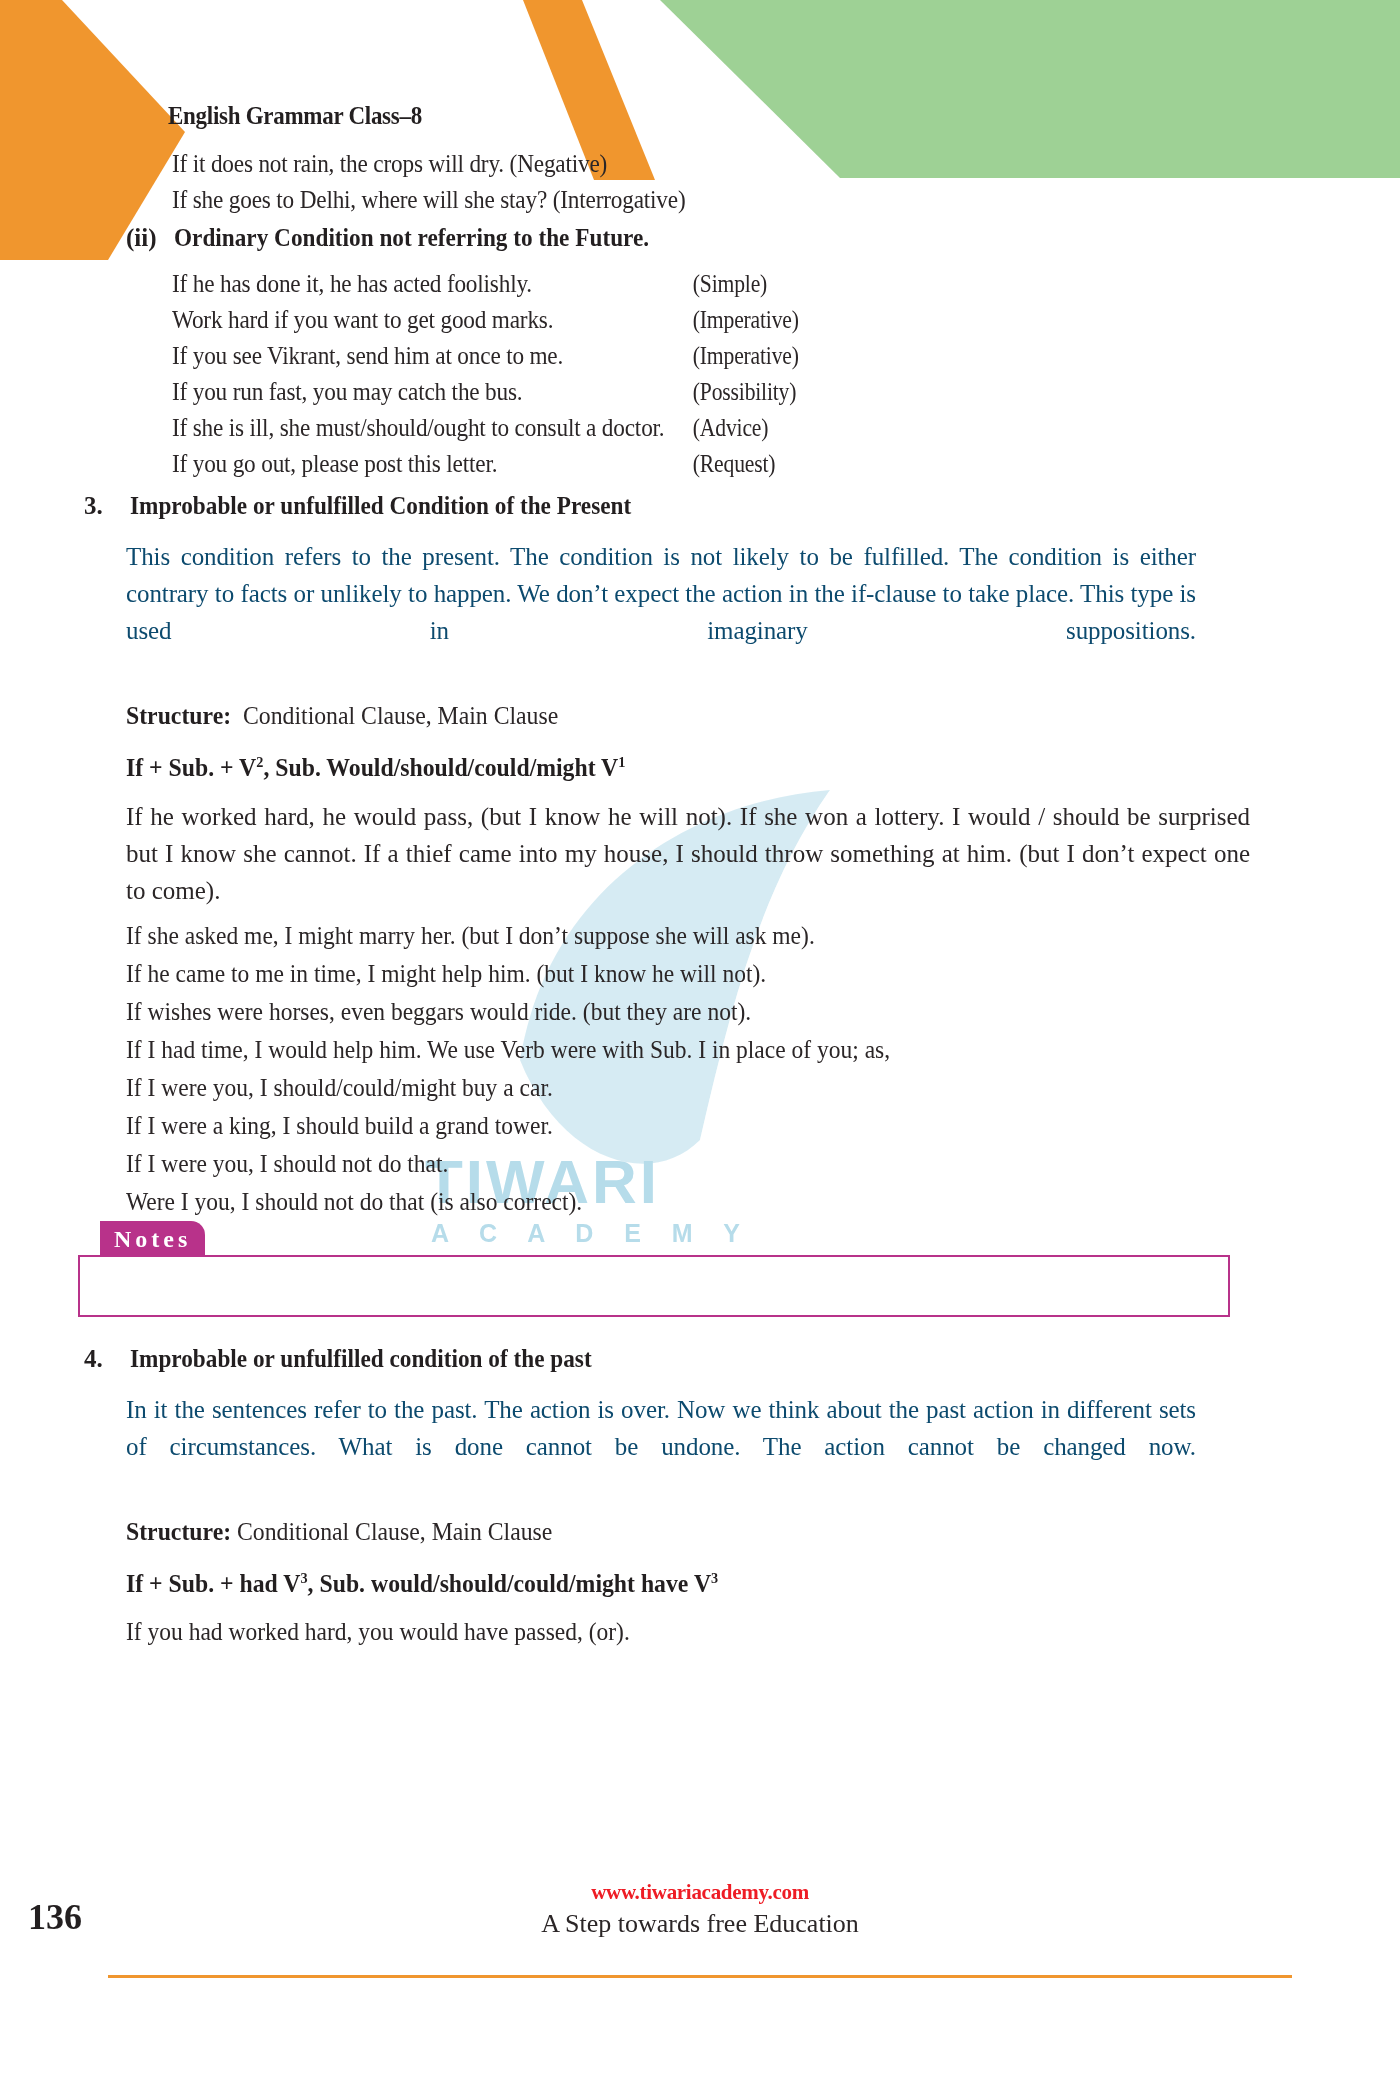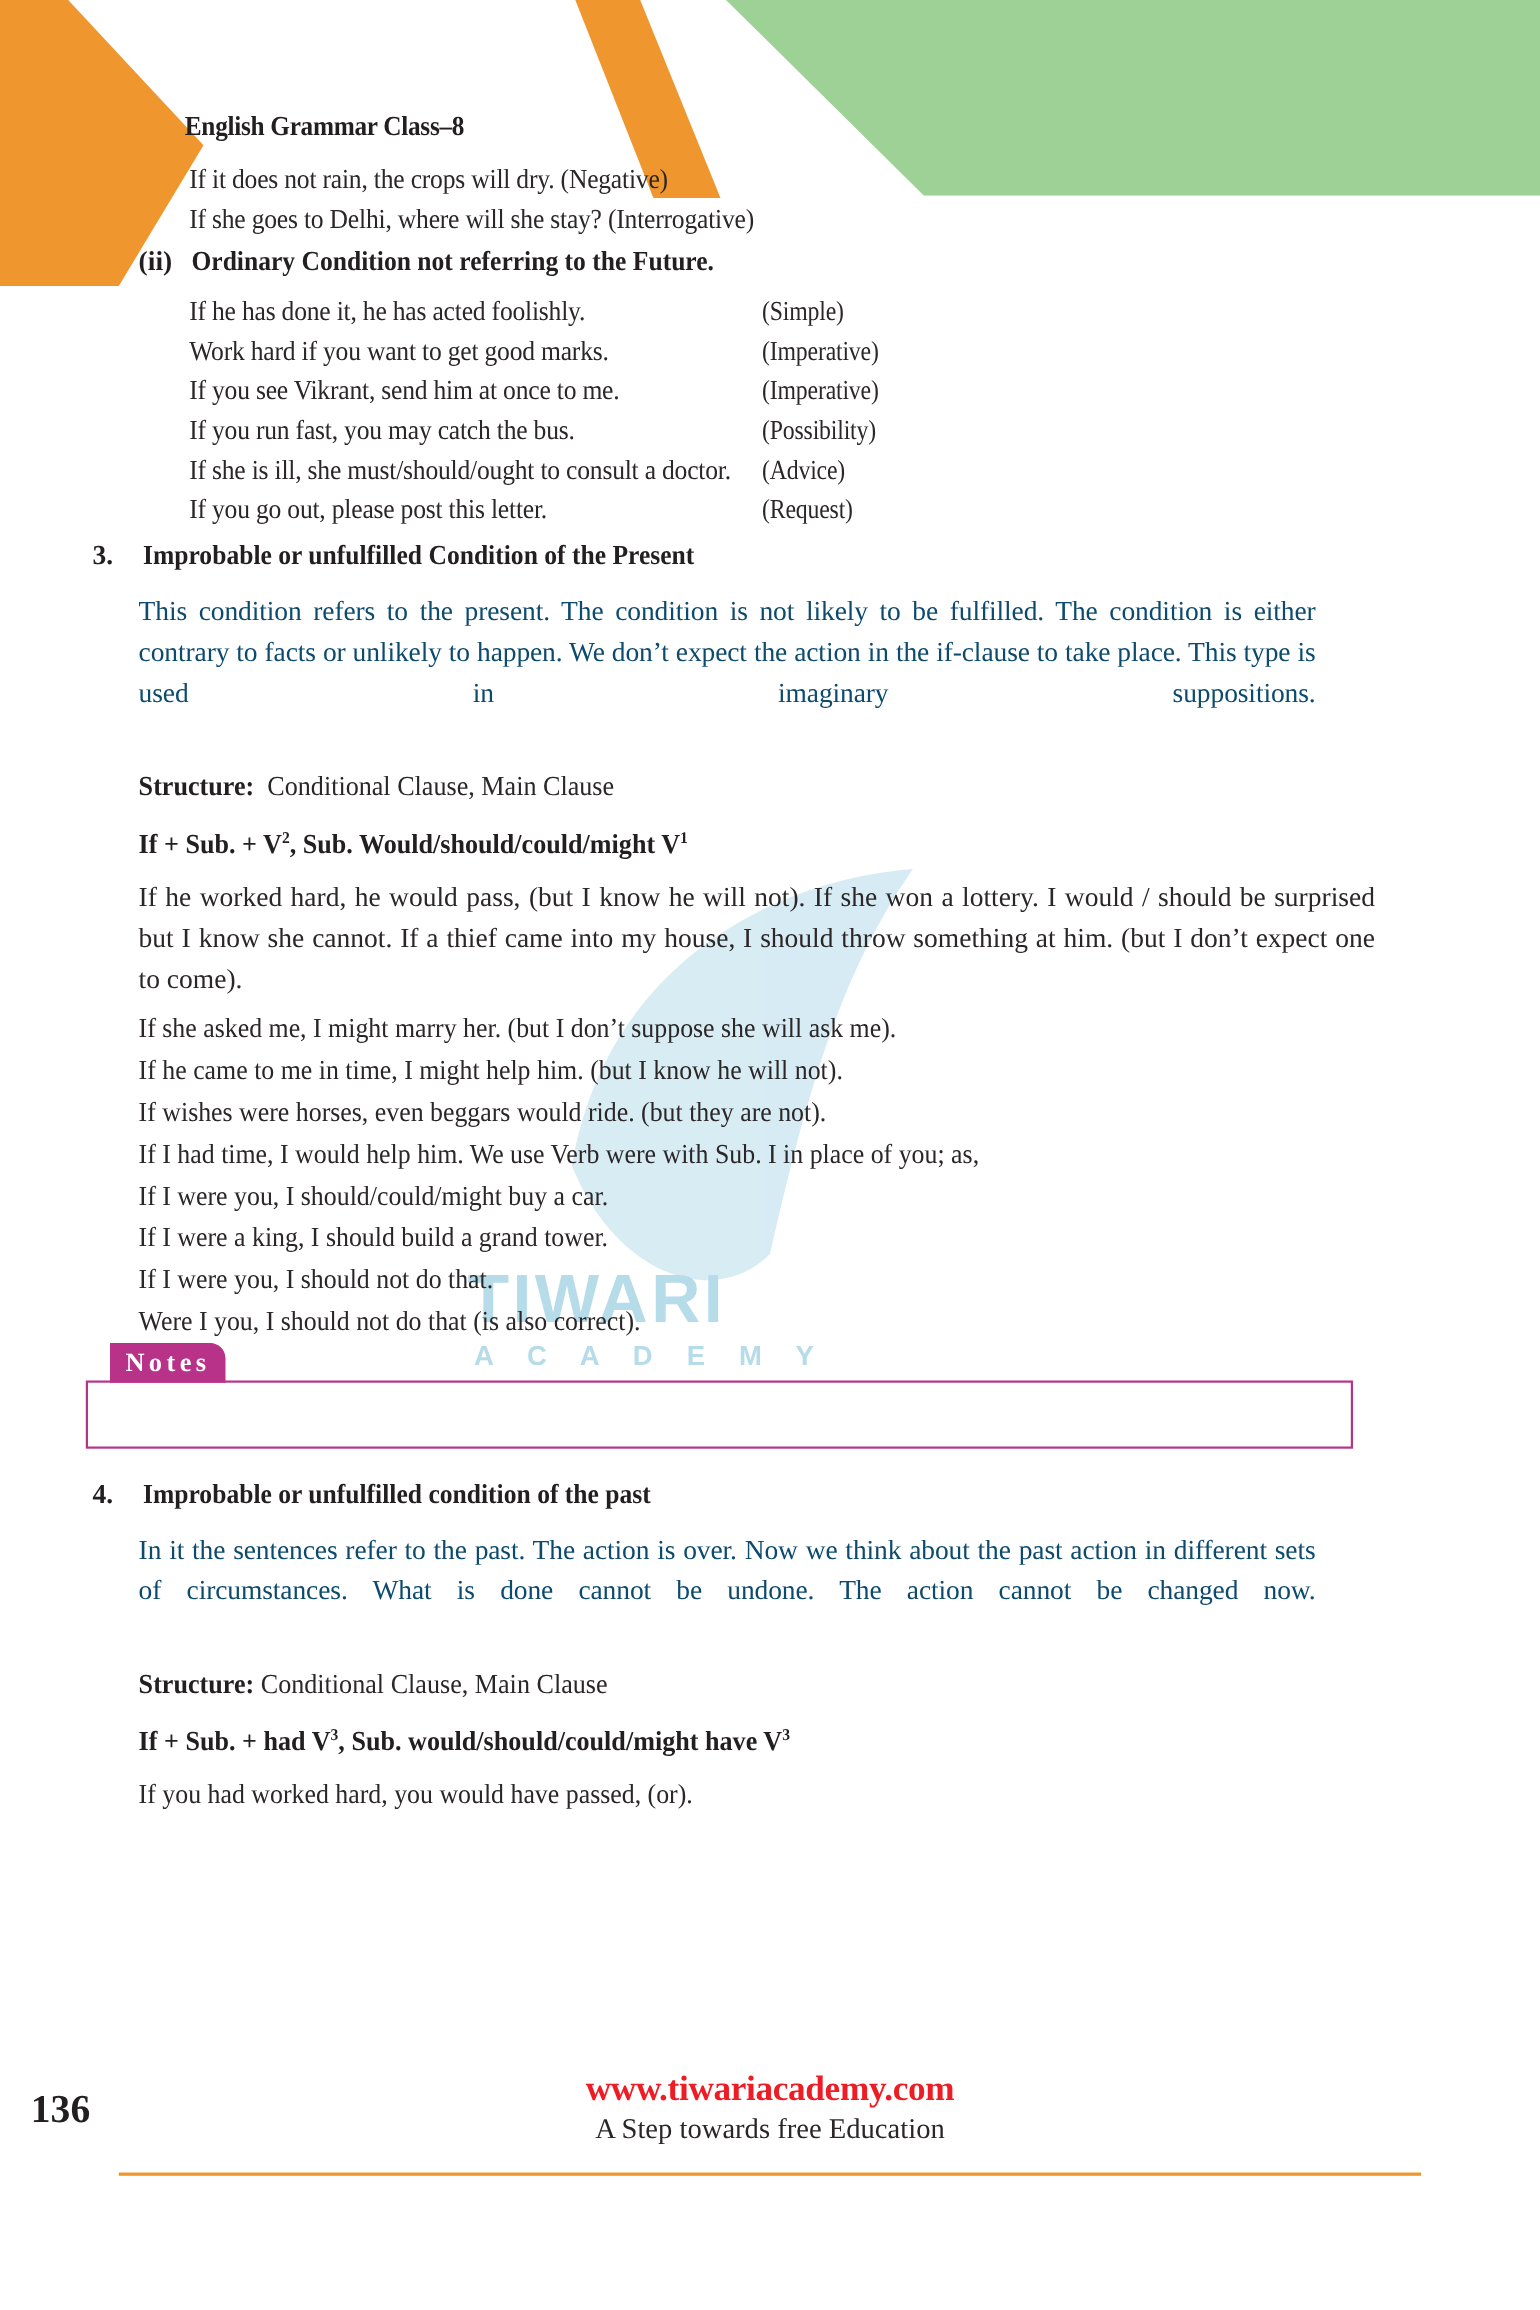--- a/index.html
+++ b/index.html
@@ -233,21 +233,21 @@
     position: absolute;
     left: 0;
     top: 1880px;
     width: 1400px;
     text-align: center;
     z-index: 4;
   }
   .footer-url {
     color: #ee1c25;
     font-weight: bold;
-    font-size: 32px;
+    font-size: 21px;
     font-family: "Liberation Serif", serif;
     letter-spacing: -0.3px;
   }
   .footer-tag {
     color: #2b2627;
     font-size: 26px;
     margin-top: 4px;
     font-family: "Liberation Serif", serif;
   }
   .footer-rule {

